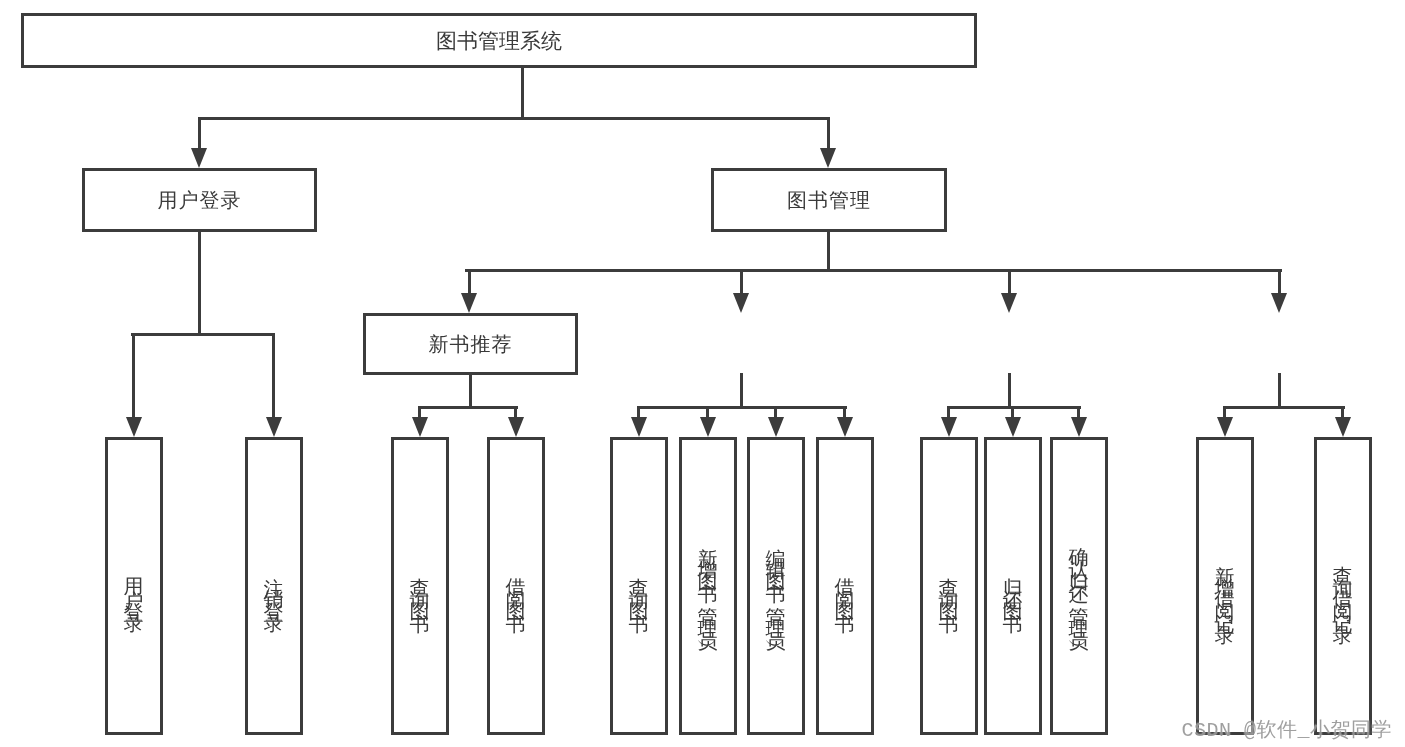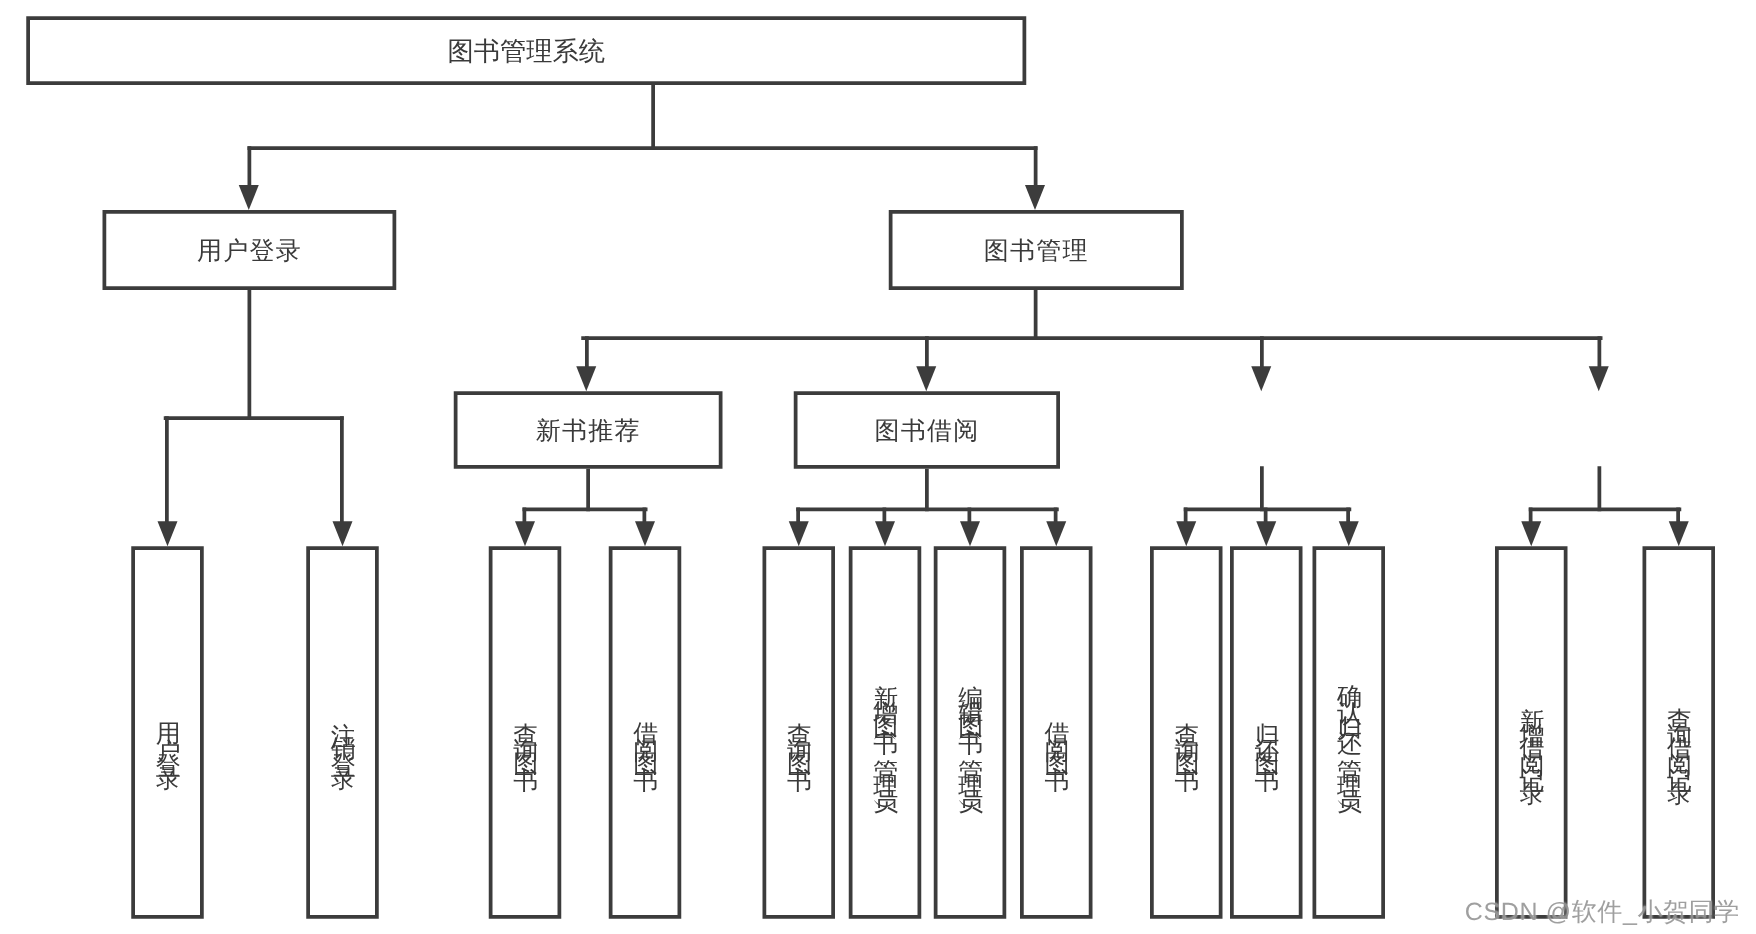--- a/index.html
+++ b/index.html
@@ -11,21 +11,21 @@
   .root{font-size:21px;}
   .leaf{top:437px;height:298px;width:58px;}
   .vtext{writing-mode:vertical-rl;text-orientation:mixed;font-size:20px;
          letter-spacing:12px;line-height:1.1;}
   .v{position:absolute;width:3px;background:#3c3c3c;}
   .h{position:absolute;height:3px;background:#3c3c3c;}
   .arrow{position:absolute;width:0;height:0;border-left:8px solid transparent;
          border-right:8px solid transparent;border-top:20px solid #3c3c3c;}
   .watermark{position:absolute;right:13px;bottom:4px;font-size:20px;
              color:rgba(135,135,135,0.8);letter-spacing:0.5px;z-index:5;
-             text-shadow:0 0 2px #fff;}
+             text-shadow:0 0 2px #fff;font-family:Liberation Mono, monospace;}
 </style>
 </head>
 <body>
 
 <div class="canvas">
 
   <div class="v" style="left:521px;top:68px;height:52px"></div>
   <div class="h" style="left:198px;top:117px;width:632px"></div>
   <div class="v" style="left:198px;top:117px;height:33px"></div>
   <div class="v" style="left:827px;top:117px;height:33px"></div>
@@ -77,27 +77,26 @@
   <div class="arrow" style="left:1005px;top:417px"></div>
   <div class="arrow" style="left:1071px;top:417px"></div>
 
   <div class="v" style="left:1278px;top:373px;height:36px"></div>
   <div class="h" style="left:1223px;top:406px;width:122px"></div>
   <div class="v" style="left:1223px;top:406px;height:13px"></div>
   <div class="v" style="left:1341px;top:406px;height:13px"></div>
   <div class="arrow" style="left:1217px;top:417px"></div>
   <div class="arrow" style="left:1335px;top:417px"></div>
 
-  <div class="box root" style="left:21px;top:13px;width:800px;height:55px">图书管理系统</div>
+  <div class="box root" style="left:21px;top:13px;width:956px;height:55px">图书管理系统</div>
 
   <div class="box hlabel" style="left:82px;top:168px;width:235px;height:64px">用户登录</div>
   <div class="box hlabel" style="left:711px;top:168px;width:236px;height:64px">图书管理</div>
 
   <div class="box hlabel" style="left:363px;top:313px;width:215px;height:62px">新书推荐</div>
-  <div class="box hlabel" style="left:635px;top:313px;width:213px;height:62px">图书借阅</div>
 
   <div class="box leaf" style="left:105px">
     <span class="vtext">用户登录</span>
   </div>
   <div class="box leaf" style="left:245px">
     <span class="vtext">注销登录</span>
   </div>
 
   <div class="box leaf" style="left:391px">
     <span class="vtext">查询图书</span>

